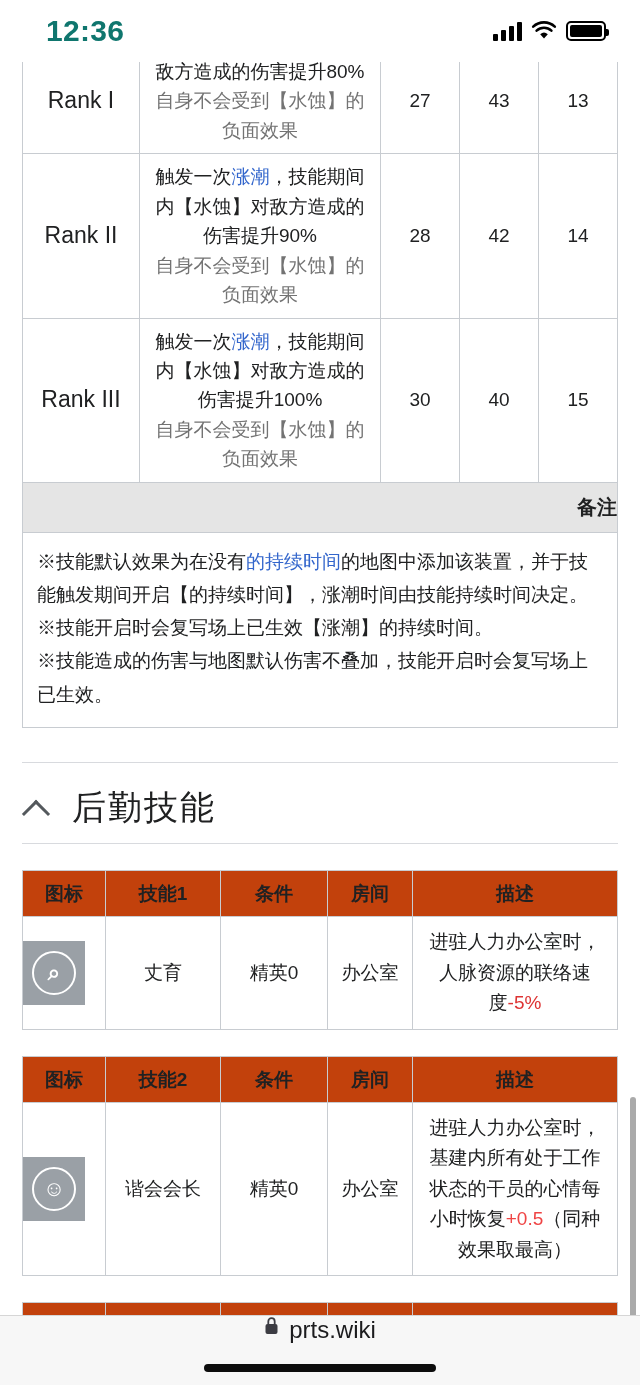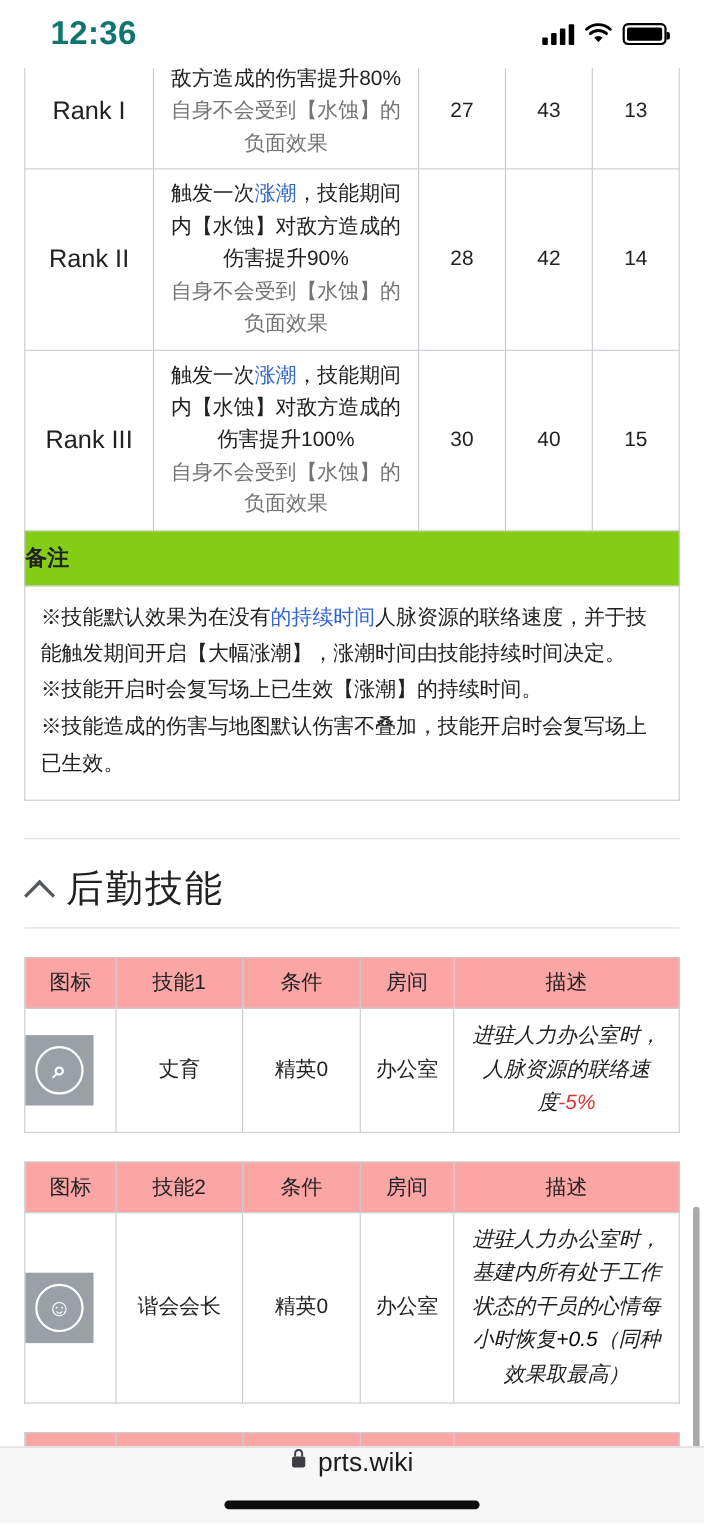--- a/index.html
+++ b/index.html
@@ -107,48 +107,48 @@
     text-align: center;
     color: #202122;
   }
   .rank-tbl { margin-top: -14px; }
   .rank-name { width: 96px; font-size: 23px; color: #202122; }
   .rank-desc { text-align: left; padding: 10px 12px; }
   .num-col { width: 58px; }
   .rank-line2 { color: #737373; }
   .lk { color: #3366cc; }
   .hl-red { color: #d33; }
-  .hl-blue { color: #000000; }
+  .hl-blue { color: #ef4444; }
 
   .remark-head {
-    background: #84cc16;
+    background: #e5e5e5;
     font-weight: 600;
     font-size: 20px;
-    text-align: left;
+    text-align: right;
     padding: 11px 0;
     border: 1px solid #c8ccd1;
     border-top: none;
   }
   .remark-body {
     border: 1px solid #c8ccd1;
     border-top: none;
     padding: 12px 14px 16px;
     font-size: 19px;
     line-height: 1.75;
   }
   .remark-body p { margin: 0; }
 
   
   .section {
     margin-top: 34px;
     border-bottom: 1px solid #d8dade;
     padding-bottom: 12px;
     display: flex;
     align-items: center;
-    gap: 8px;
+    gap: 20px;
   }
   .section.first { border-top: 1px solid #d8dade; padding-top: 22px; }
   .chev {
     width: 30px; height: 30px;
     position: relative;
     flex: none;
   }
   .chev::before {
     content: "";
     position: absolute;
@@ -165,29 +165,29 @@
     letter-spacing: 2px;
     color: #202122;
   }
 
   
   .base-tbl {
     margin-top: 26px;
     font-size: 19px;
   }
   .base-tbl th {
-    background: #fca5a5;
-    font-weight: 400;
+    background: #c2410c;
+    font-weight: 700;
     padding: 9px 4px;
   }
   .c-icon { width: 62px; }
   .c-name { width: 94px; }
   .c-cond { width: 86px; }
   .c-room { width: 64px; }
-  .base-tbl td.desc { padding: 10px 14px; line-height: 1.6; font-style: italic; }
+  .base-tbl td.desc { padding: 10px 14px; line-height: 1.6; }
 
   .icon-cell { padding: 0 !important; height: 64px; }
   .sk-icon {
     width: 62px; height: 64px;
     display: flex; align-items: center; justify-content: center;
     box-sizing: border-box;
   }
   .sk-icon .disc {
     width: 40px; height: 40px;
     border-radius: 50%;
@@ -305,21 +305,21 @@
         </td>
         <td class="num-col">30</td>
         <td class="num-col">40</td>
         <td class="num-col">15</td>
       </tr>
     </tbody>
       </table>
 
     <div class="remark-head">备注</div>
     <div class="remark-body">
-      <p><span>※技能默认效果为在没有</span><span class="lk">的持续时间</span><span>人脉资源的联络速度，并于技能触发期间开启【大幅涨潮】，涨潮时间由技能持续时间决定。</span></p>
+      <p><span>※技能默认效果为在没有</span><span class="lk">的持续时间</span><span>的地图中添加该装置，并于技能触发期间开启【的持续时间】，涨潮时间由技能持续时间决定。</span></p>
       <p>※技能开启时会复写场上已生效【涨潮】的持续时间。</p>
       <p>※技能造成的伤害与地图默认伤害不叠加，技能开启时会复写场上已生效。</p>
     </div>
 
     <div class="section first">
       <span class="chev up"></span>
       <h2>后勤技能</h2>
     </div>
 
     <table class="tbl base-tbl">

